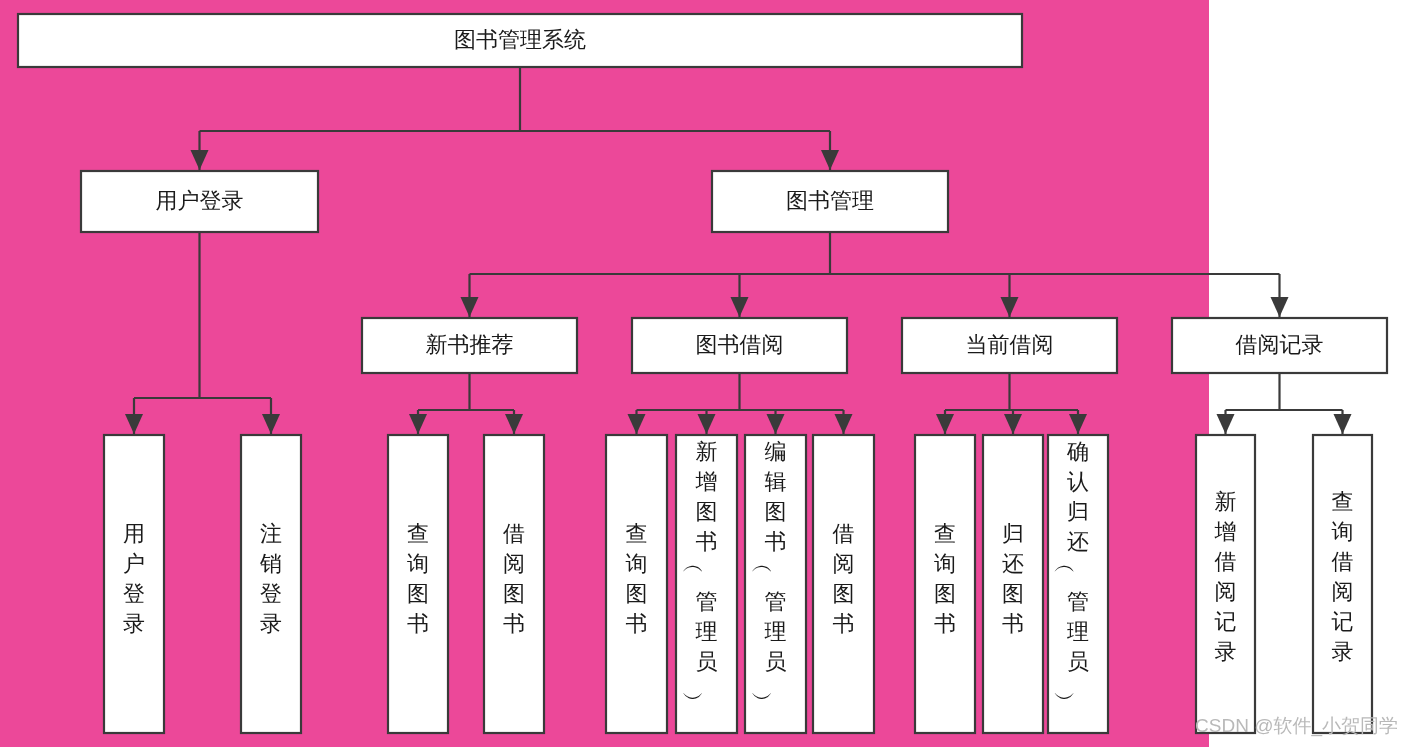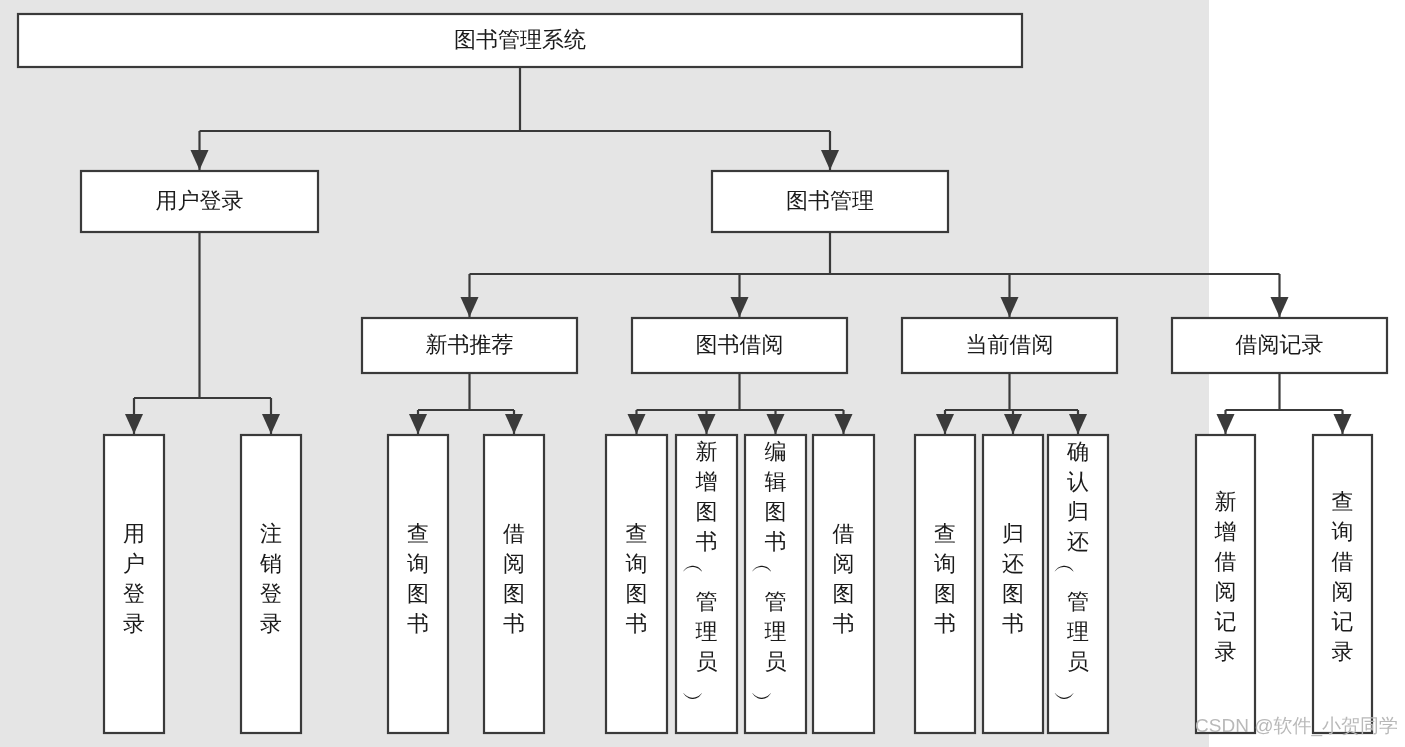--- a/index.html
+++ b/index.html
@@ -10,21 +10,21 @@
   body {
     width: 1405px;
     height: 747px;
     font-family: "Liberation Sans", "DejaVu Sans", sans-serif;
     overflow: hidden;
   }
   #diagram-root {
     position: relative;
     width: 1209px;
     height: 747px;
-    background: #e5e5e5;
+    background: #ec4899;
   }
   svg.diagram-canvas {
     position: absolute;
     left: 0;
     top: 0;
     width: 1405px;
     height: 747px;
   }
   .node-box {
     fill: #ffffff;

